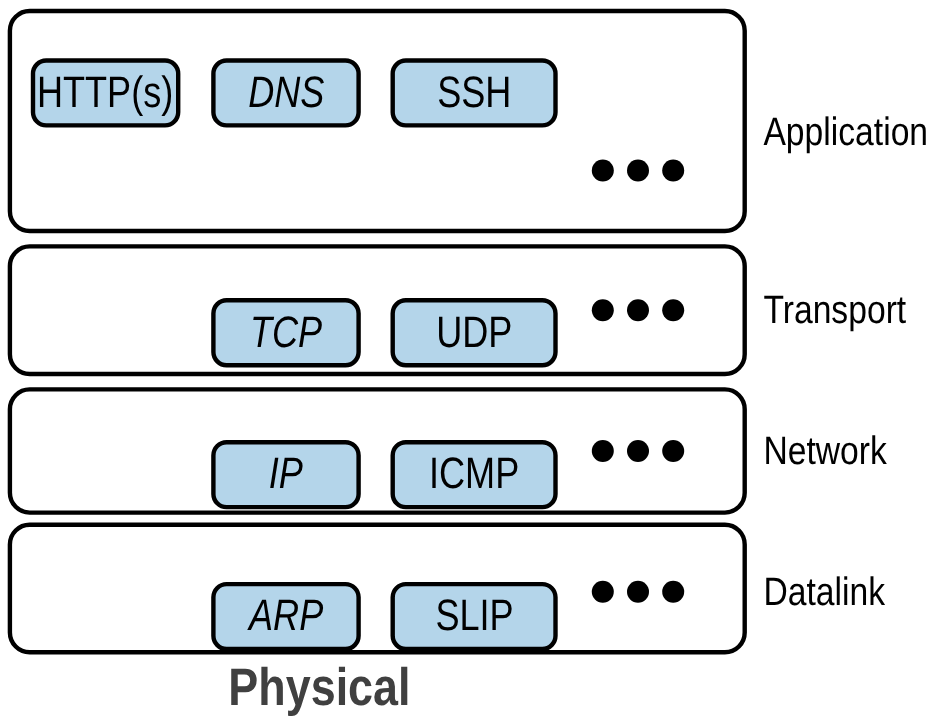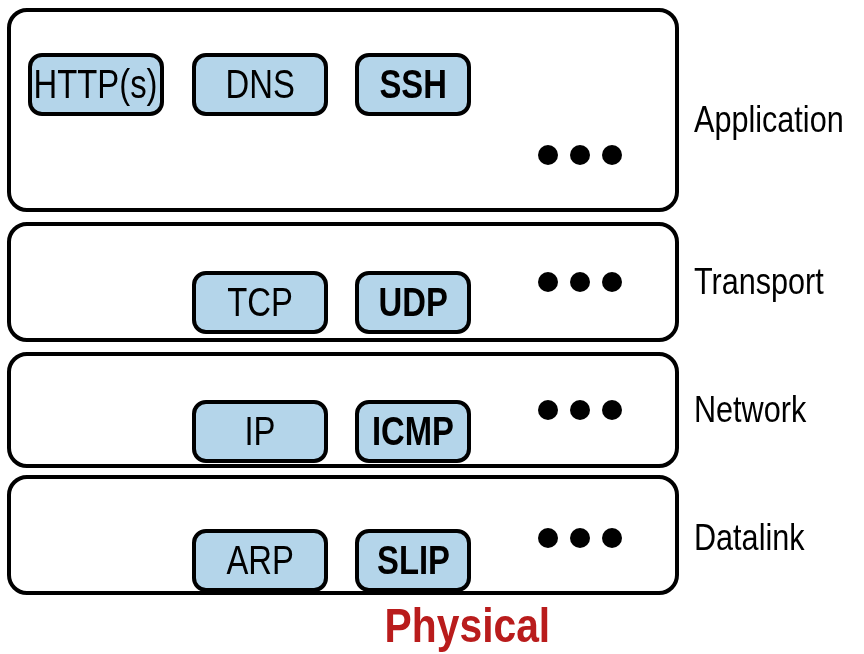--- a/index.html
+++ b/index.html
@@ -45,22 +45,22 @@
     color: #000;
     white-space: nowrap;
     margin-top: 21px;
   }
   .proto .t {
     display: inline-block;
     transform: scaleX(0.82);
     transform-origin: center center;
   }
   .c1 { left: 28px;  width: 136px; }
-  .c2 { left: 192px; width: 136px; }
-  .c3 { left: 355px; width: 116px; font-weight: bold; }
+  .c2 { left: 192px; width: 136px; font-style: italic; }
+  .c3 { left: 355px; width: 152px; }
   .c4 { left: 517px; width: 132px; }
   .r-app1 { top: 32px;  }
   .r-app2 { top: 122px; }
   .r-tr   { top: 250px; }
   .r-net  { top: 379px; }
   .r-dl   { top: 508px; }
 
   
   .dots {
     position: absolute;
@@ -98,24 +98,24 @@
   .ll-tr  { top: 260px; }
   .ll-net { top: 388px; }
   .ll-dl  { top: 516px; }
 
   
   .physical {
     position: absolute;
     left: 193px;
     width: 372px;
     top: 598px;
-    text-align: right;
+    text-align: left;
     font-size: 48px;
     font-weight: bold;
-    color: #b91c1c;
+    color: #404040;
     white-space: nowrap;
   }
   .physical .t {
     display: inline-block;
     transform: scaleX(0.85);
     transform-origin: center center;
   }
 </style>
 </head>
 <body>

